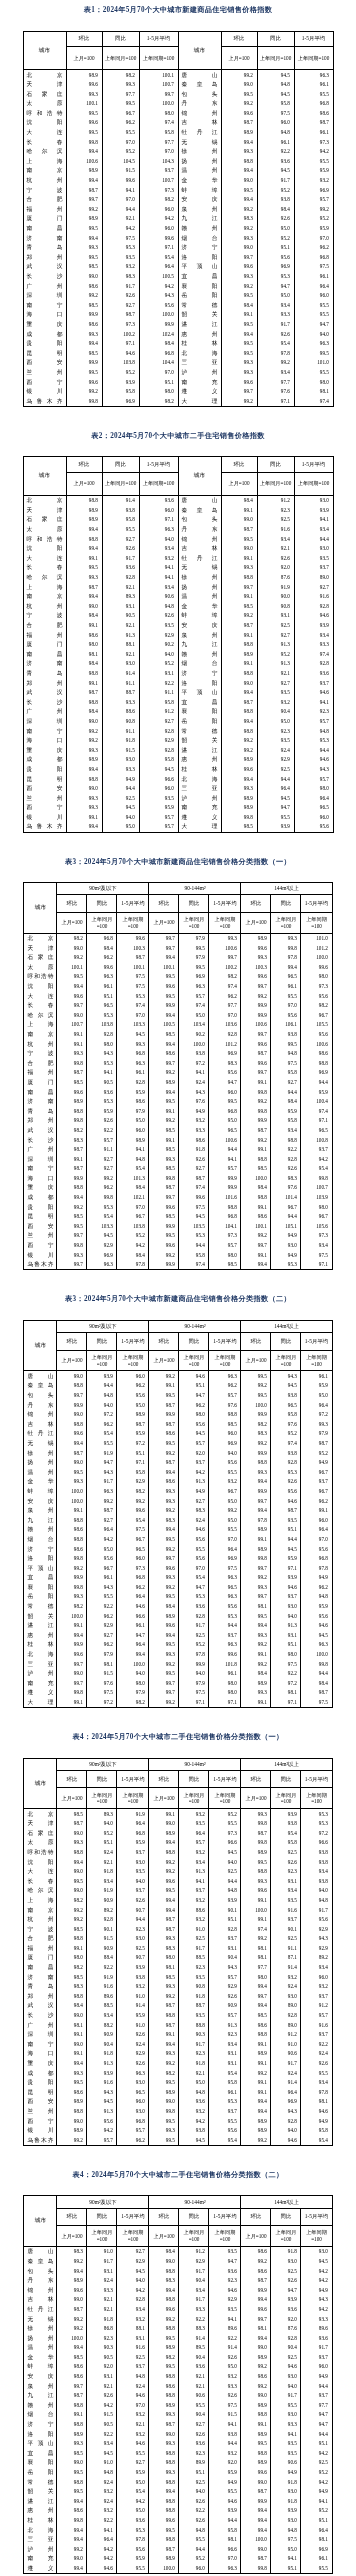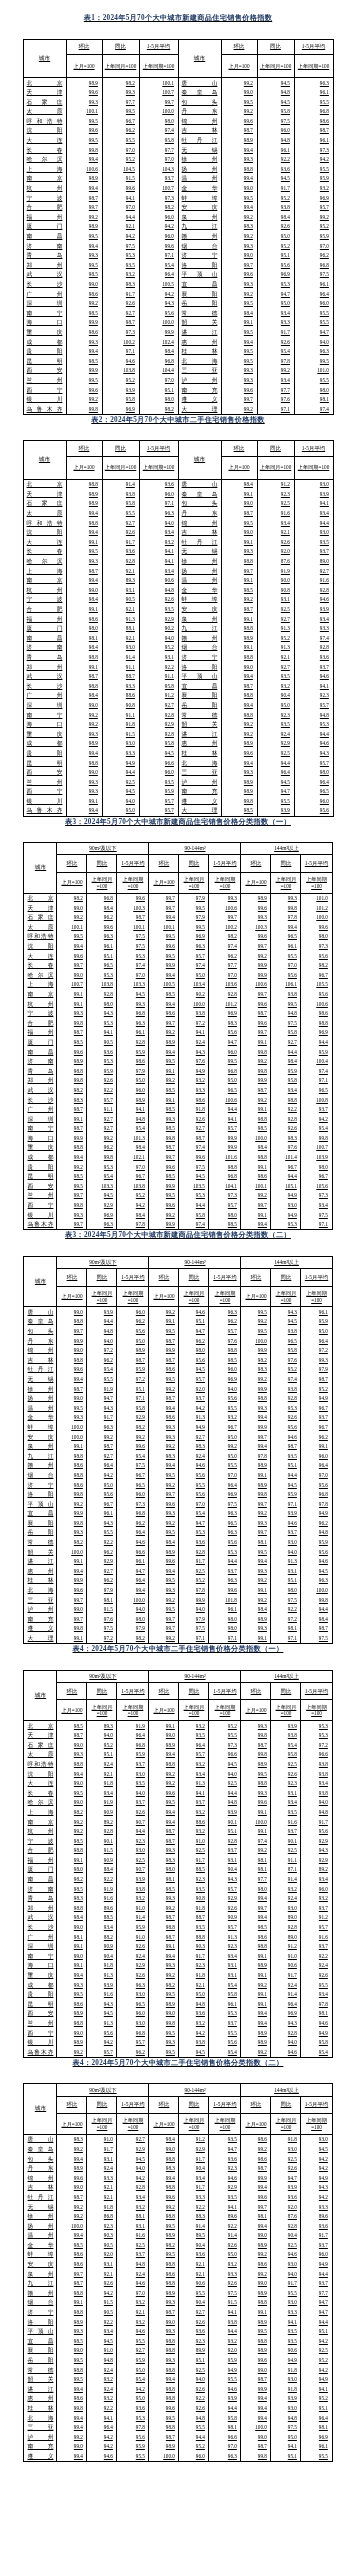--- a/index.html
+++ b/index.html
@@ -1,19 +1,19 @@
 <!DOCTYPE html>
 <html style="font-size:8.2px"><head>
 <meta charset="utf-8">
 <style>
   html,body{margin:0;padding:0;background:#ffffff;}
   body{width:356px;min-height:2589px;color:#000;
        font-family:"Liberation Serif","DejaVu Serif",serif;}
-  .page{padding-top:13px;text-decoration:underline;}
-  .tblock{}
+  .page{padding-top:5px;}
+  .tblock{margin-top:24px;}
   .tblock:first-child{margin-top:0;}
   .ttitle{text-align:center;font-size:7.2px;font-weight:bold;color:#1F3864;
           margin:0 0 15.5px 0;letter-spacing:0.3px;
           font-family:"Liberation Serif","DejaVu Serif",serif;}
   table.idx{border-collapse:collapse;table-layout:fixed;width:309px;margin:0 auto;
             border-top:1.3px solid #000;border-bottom:1.3px solid #000;}
   table.idx th,table.idx td{border:0.5px solid #000;overflow:hidden;}
   table.idx thead th{font-weight:normal;font-size:5.4px;text-align:center;
                      padding:1px 1px;line-height:1.3;vertical-align:middle;}
   table.idx thead tr.h-sub th{font-size:5.2px;}

